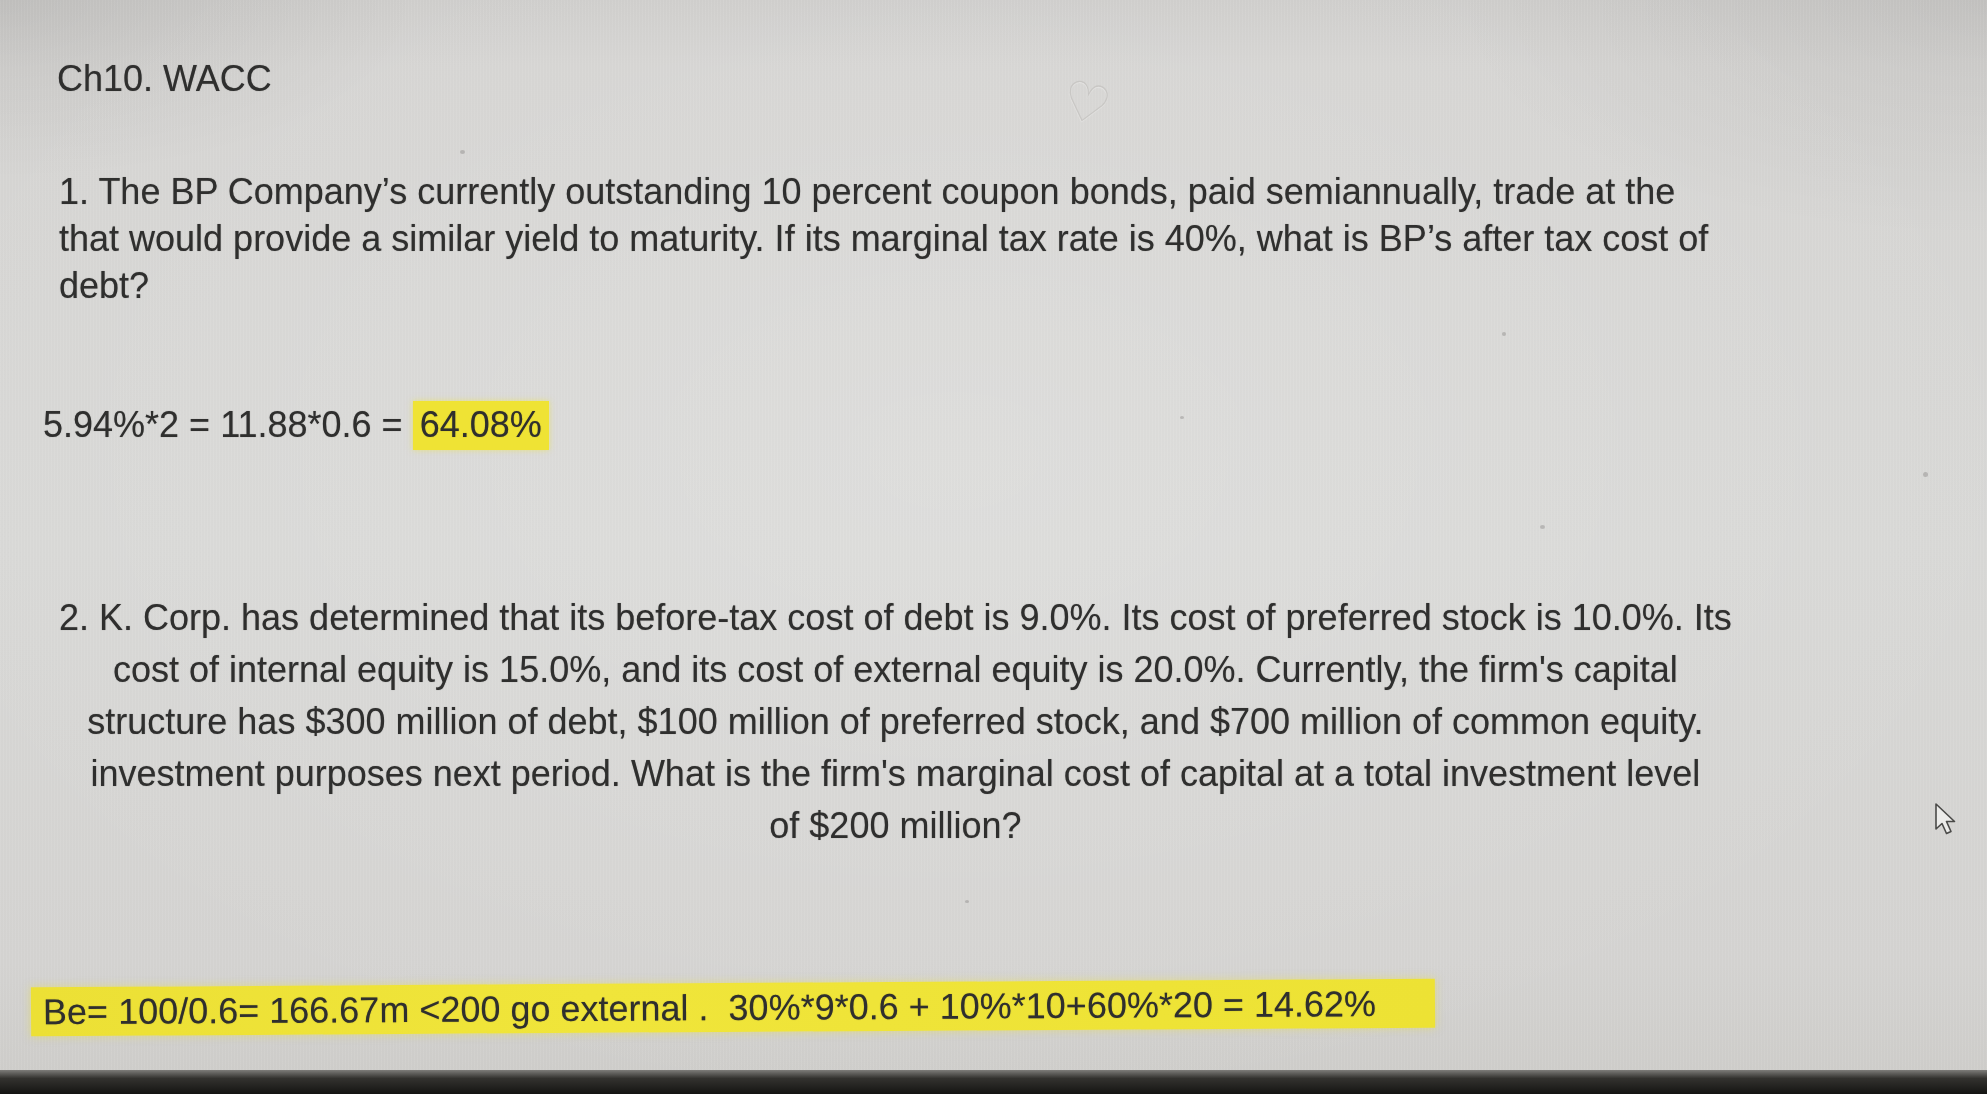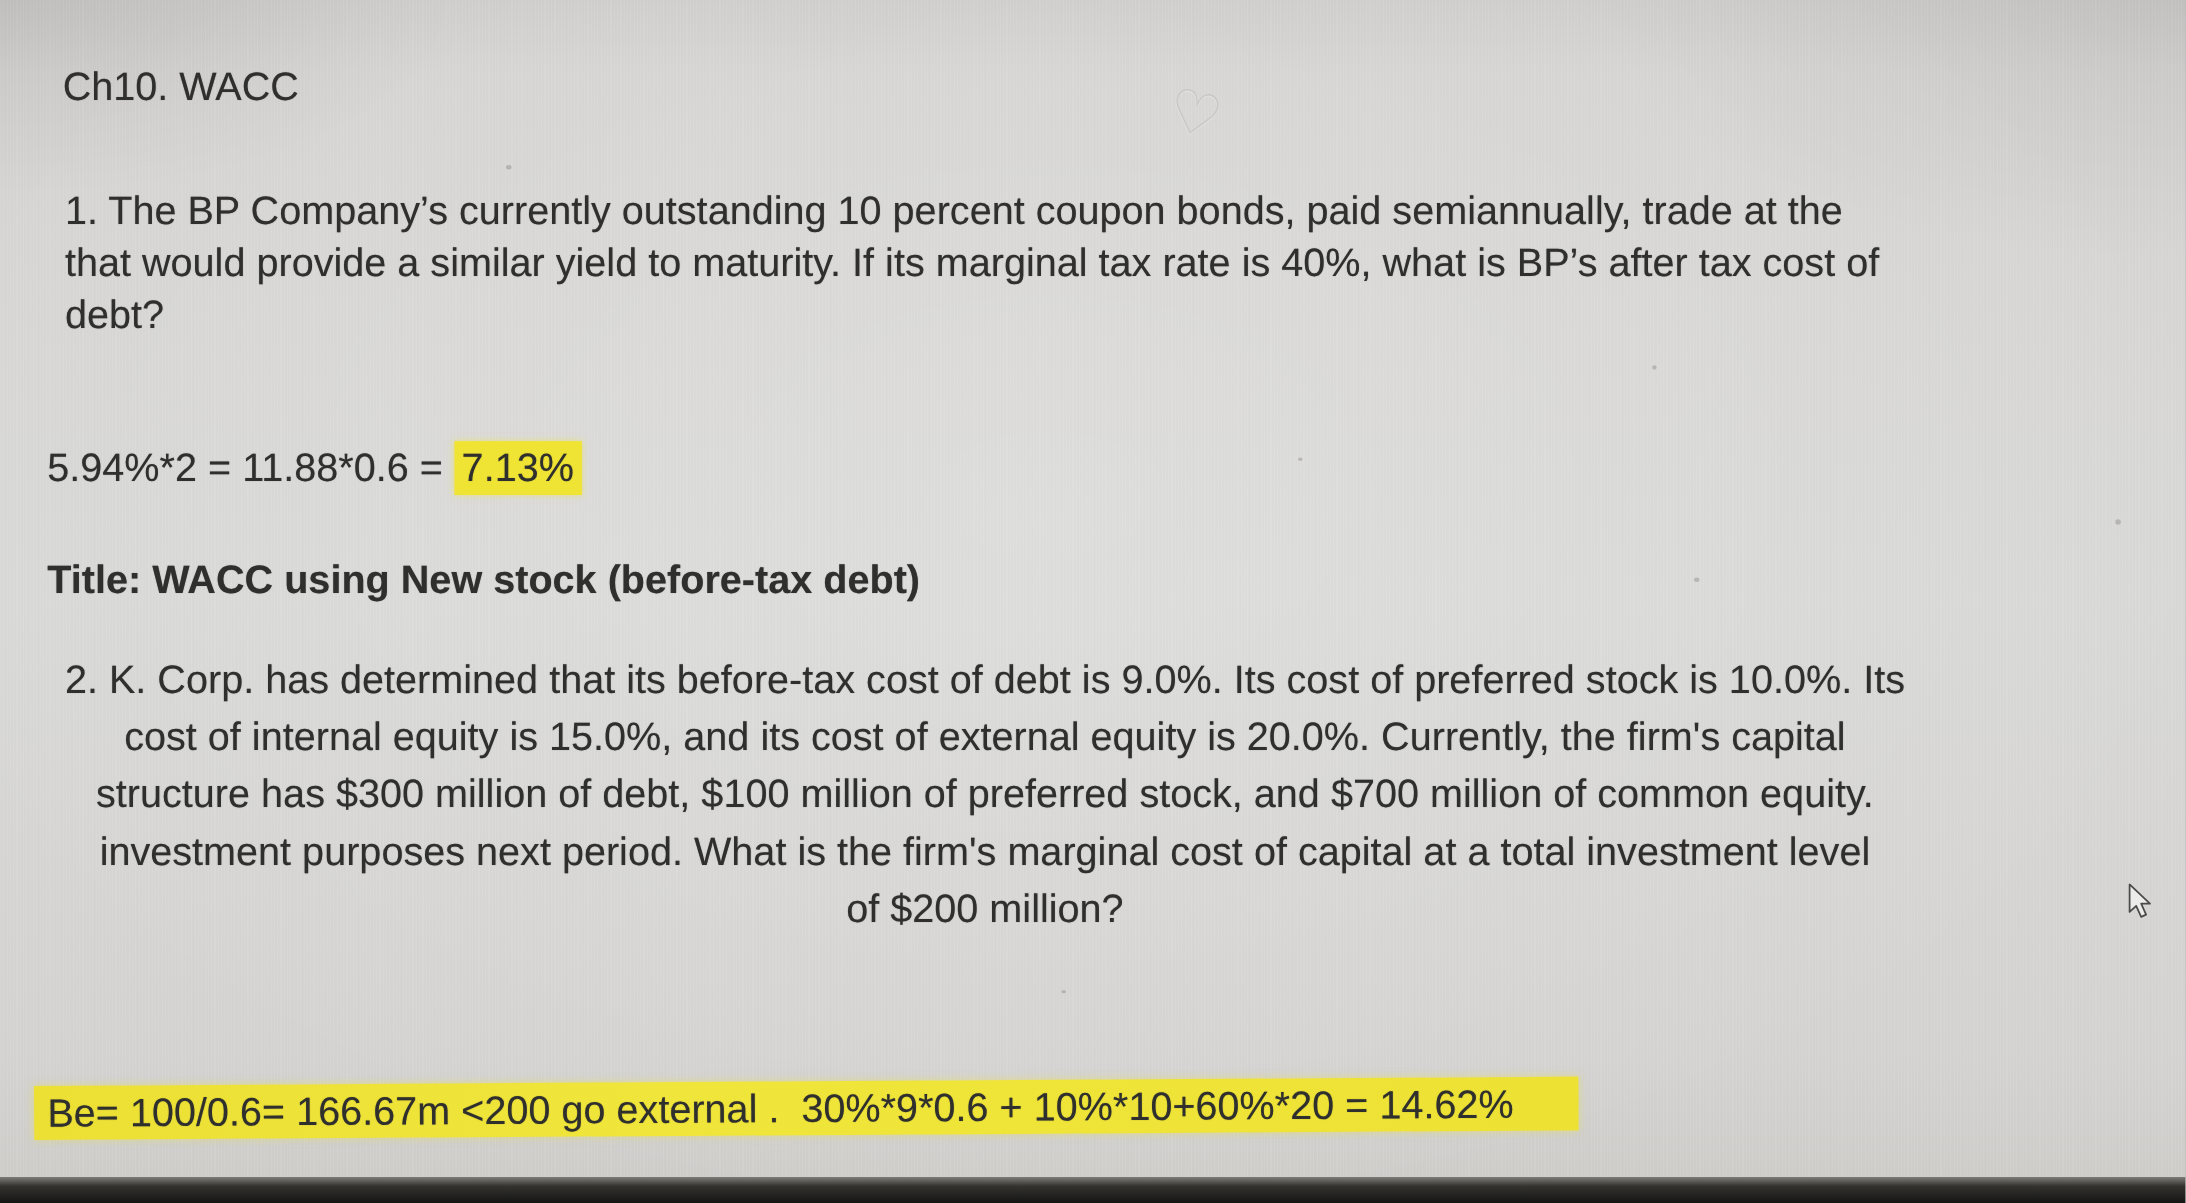--- a/index.html
+++ b/index.html
@@ -99,23 +99,22 @@
   <div class="watermark">♡</div>
 
   <div class="heading txt">Ch10. WACC</div>
 
   <div class="para p1">
     <div class="line txt">1. The BP Company’s currently outstanding 10 percent coupon bonds, paid semiannually, trade at the</div>
     <div class="line txt">that would provide a similar yield to maturity. If its marginal tax rate is 40%, what is BP’s after tax cost of</div>
     <div class="line txt">debt?</div>
   </div>
 
-  <div class="formula txt"><span>5.94%*2 = 11.88*0.6 = </span><span class="hl">7.13%</span></div>
+  <div class="formula txt"><span>5.94%*2 = 11.88*0.6 = </span><span class="hl">64.08%</span></div>
 
-  <div class="sec-title txt">Title: WACC using New stock (before-tax debt)</div>
 
   <div class="para p2">
     <div class="line txt">2. K. Corp. has determined that its before-tax cost of debt is 9.0%. Its cost of preferred stock is 10.0%. Its</div>
     <div class="line txt">cost of internal equity is 15.0%, and its cost of external equity is 20.0%. Currently, the firm's capital</div>
     <div class="line txt">structure has $300 million of debt, $100 million of preferred stock, and $700 million of common equity.</div>
     <div class="line txt">investment purposes next period. What is the firm's marginal cost of capital at a total investment level</div>
     <div class="line txt">of $200 million?</div>
   </div>
 
   <div class="answer-band">

